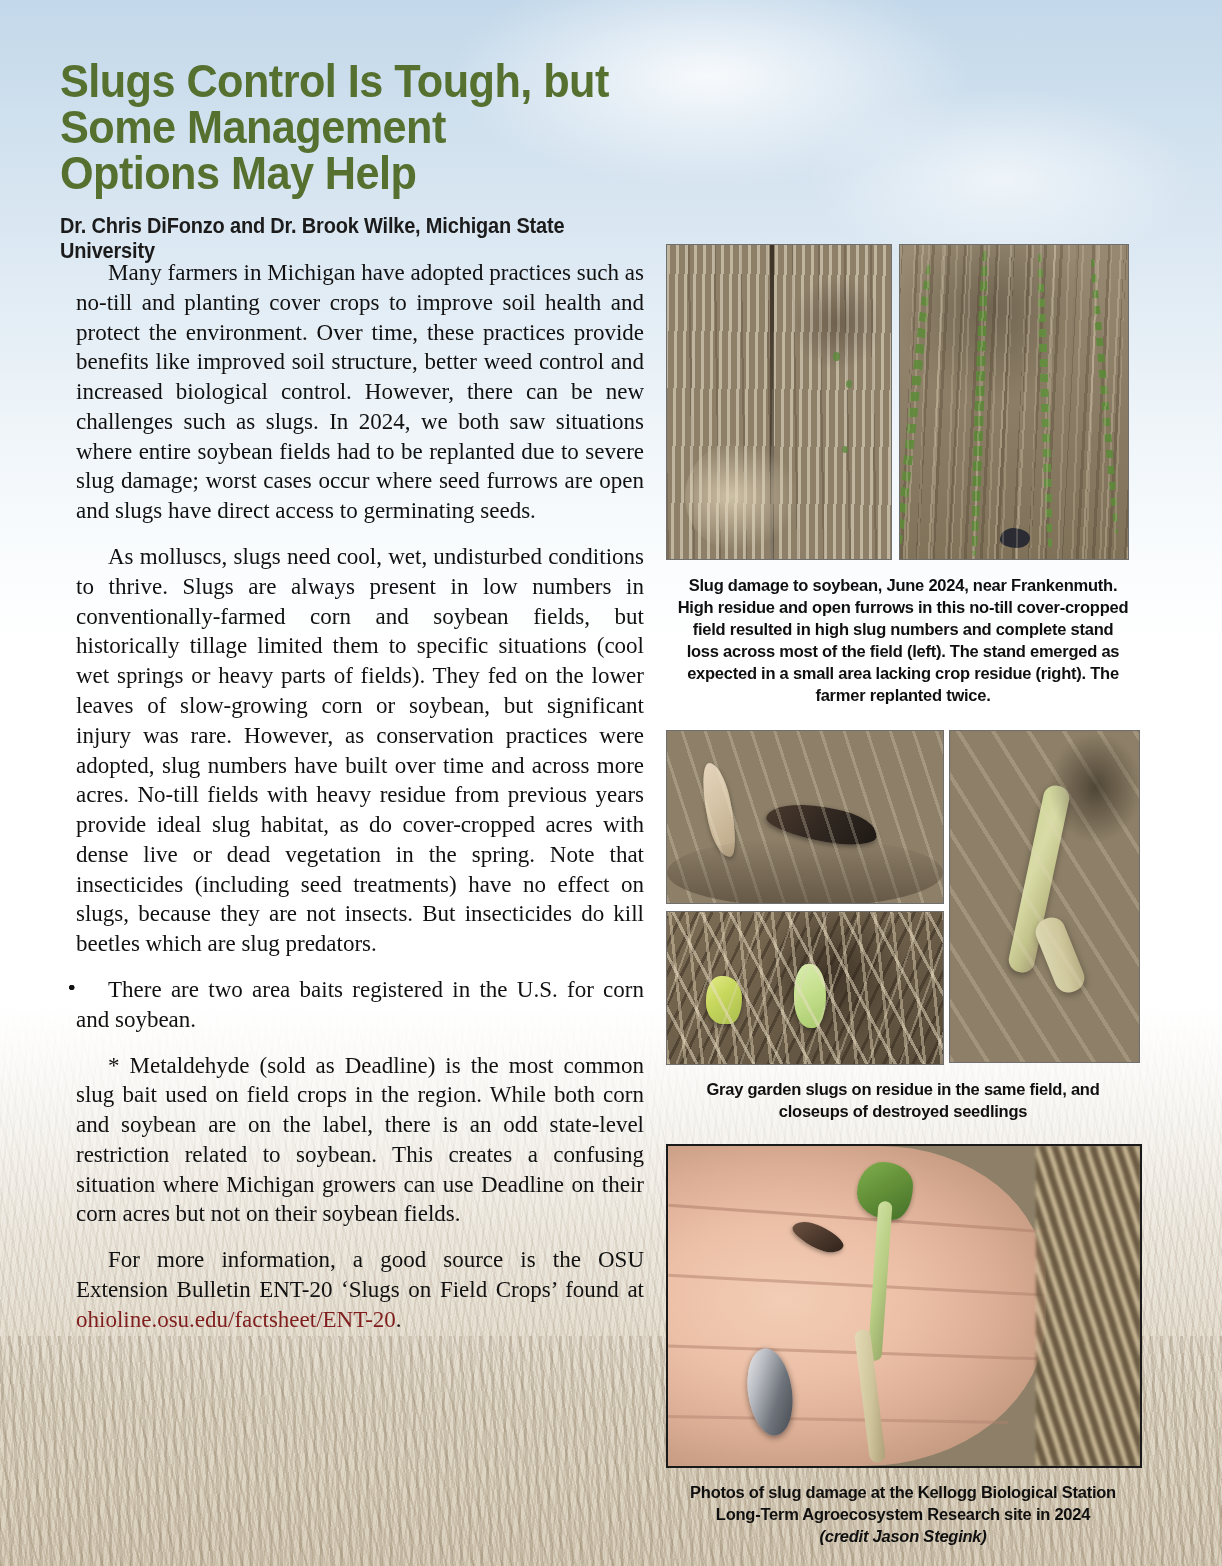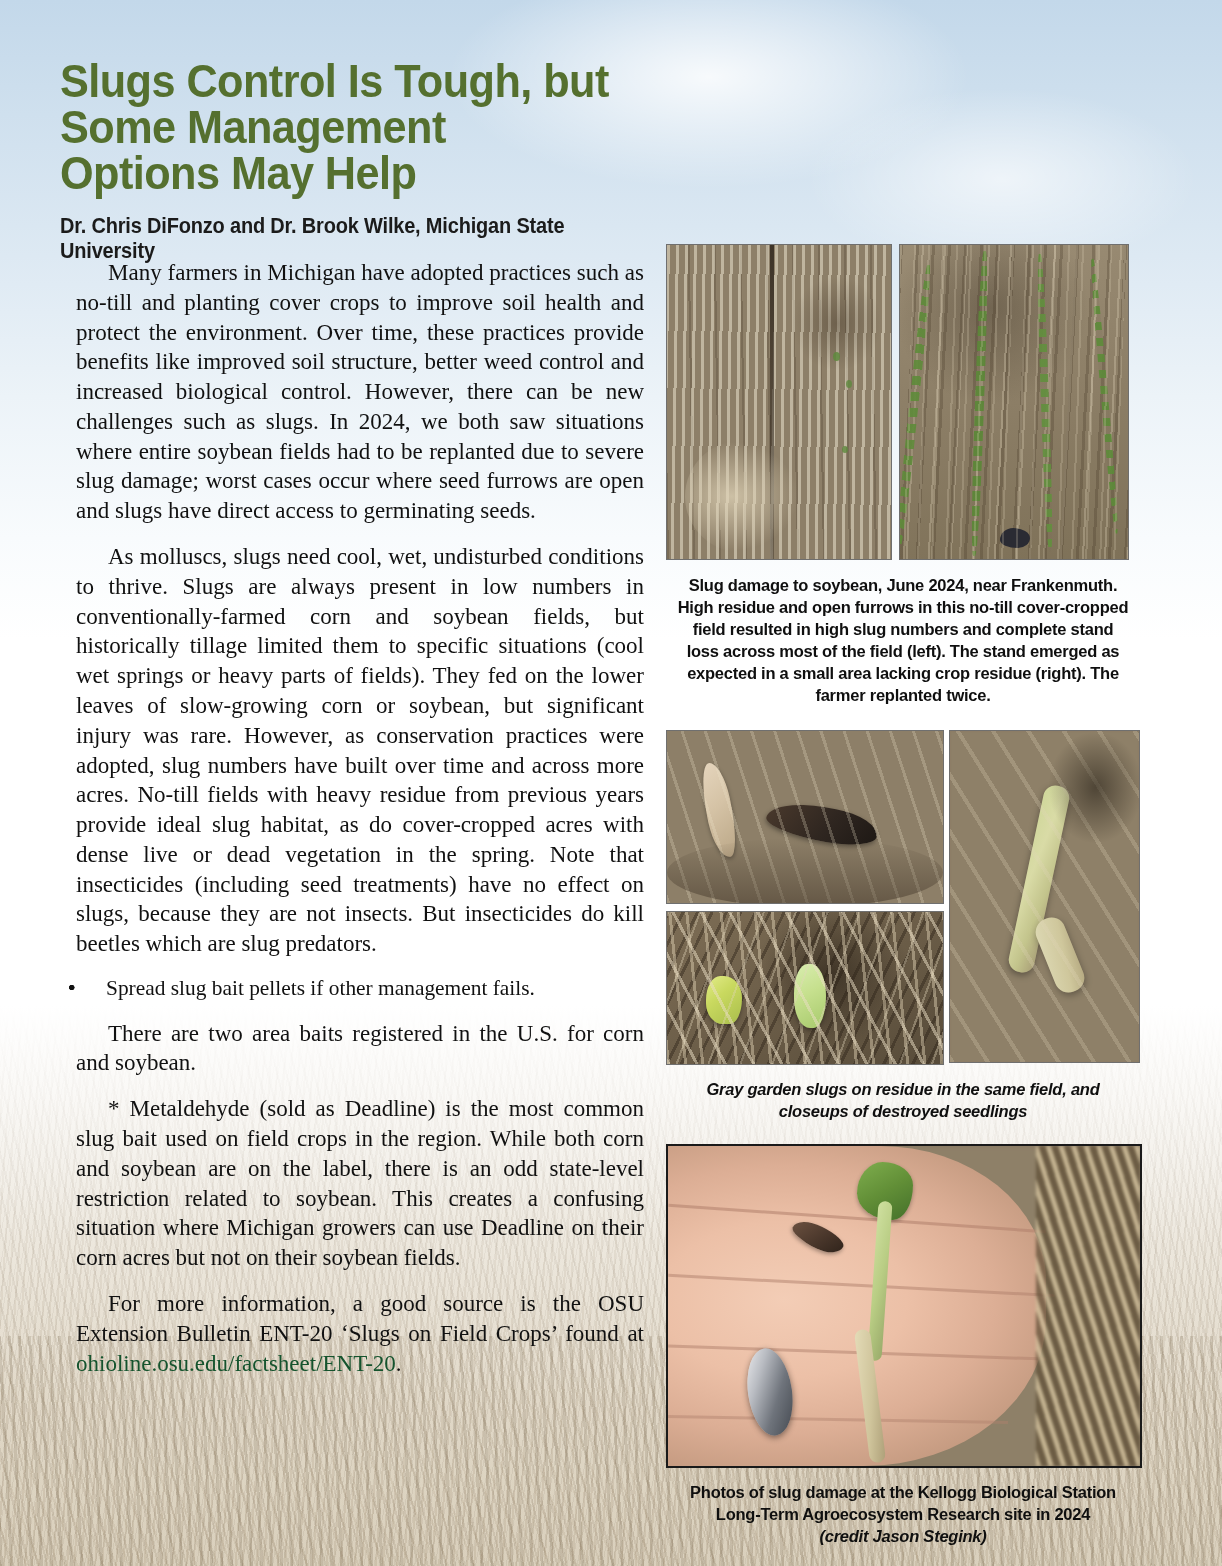--- a/index.html
+++ b/index.html
@@ -144,28 +144,27 @@
         <span class="dot">•</span>
       </li>
       <li>
         <span class="dot">•</span>
       </li>
       <li>
         <span class="dot">•</span>
       </li>
       <li>
         <span class="dot">•</span>
-        <span>Spread slug bait pellets if other management fails.</span>
       </li>
     </ul>
 
     <p class="para">There are two area baits registered in the U.S. for corn and soybean.</p>
     <p class="para">* Metaldehyde (sold as Deadline) is the most common slug bait used on field crops in the region. While both corn and soybean are on the label, there is an odd state-level restriction related to soybean. This creates a confusing situation where Michigan growers can use Deadline on their corn acres but not on their soybean fields.</p>
 
-    <p class="para"><span>For more information, a good source is the OSU Extension Bulletin ENT-20 ‘Slugs on Field Crops’ found at </span><a class="link" href="#" style="color: #14532d;">ohioline.osu.edu/factsheet/ENT-20</a><span>.</span></p>
+    <p class="para"><span>For more information, a good source is the OSU Extension Bulletin ENT-20 ‘Slugs on Field Crops’ found at </span><a class="link" href="#" style="color: #7f1d1d;">ohioline.osu.edu/factsheet/ENT-20</a><span>.</span></p>
   </div>
 
   <div class="right-col">
 
     <figure style="margin:0;">
       <div class="row2">
 
         <div class="photo" style="width:224px;height:314px;">
           <div class="ph-inner tex-soil-residue"></div>
           <div class="ph-inner" style="background:
@@ -190,21 +189,21 @@
           <div class="green-row" style="left:88%;top:4%;width:7px;height:88%;transform:rotate(-5deg);
                background:repeating-linear-gradient(to bottom,#5d8a39 0px,#5d8a39 8px,rgba(120,110,84,.2) 8px,rgba(120,110,84,.2) 16px);"></div>
           <div class="blob" style="left:44%;top:90%;width:30px;height:20px;background:#2a2b33;border-radius:44% 56% 40% 60%/60% 50% 50% 40%;"></div>
           <div class="ph-inner" style="background:
                repeating-linear-gradient(92deg, rgba(228,216,190,.22) 0px, rgba(228,216,190,.22) 2px, rgba(0,0,0,0) 2px, rgba(0,0,0,0) 14px);"></div>
         </div>
       </div>
       <figcaption class="cap" style="margin-top:14px;">Slug damage to soybean, June 2024, near Frankenmuth. High residue and open furrows in this no-till cover-cropped field resulted in high slug numbers and complete stand loss across most of the field (left). The stand emerged as expected in a small area lacking crop residue (right). The farmer replanted twice.</figcaption>
     </figure>
 
-    <figure style="margin:24px 0 0 0;font-style:italic;">
+    <figure style="margin:24px 0 0 0;">
       <div class="row2">
 
         <div class="stack" style="width:276px;">
           <div class="photo" style="width:276px;height:172px;">
             <div class="ph-inner tex-soil-residue"></div>
             <div class="slug-body" style="left:14%;top:18%;width:26px;height:96px;transform:rotate(-12deg);
                  background:linear-gradient(150deg,#e6d6be 0%,#d5c3a6 45%,#b9a585 100%);
                  box-shadow:0 2px 4px rgba(0,0,0,.35);"></div>
             <div class="slug-body" style="left:36%;top:44%;width:112px;height:34px;transform:rotate(10deg);
                  background:linear-gradient(120deg,#4b3a2d 0%,#2f2620 55%,#1d1814 100%);

